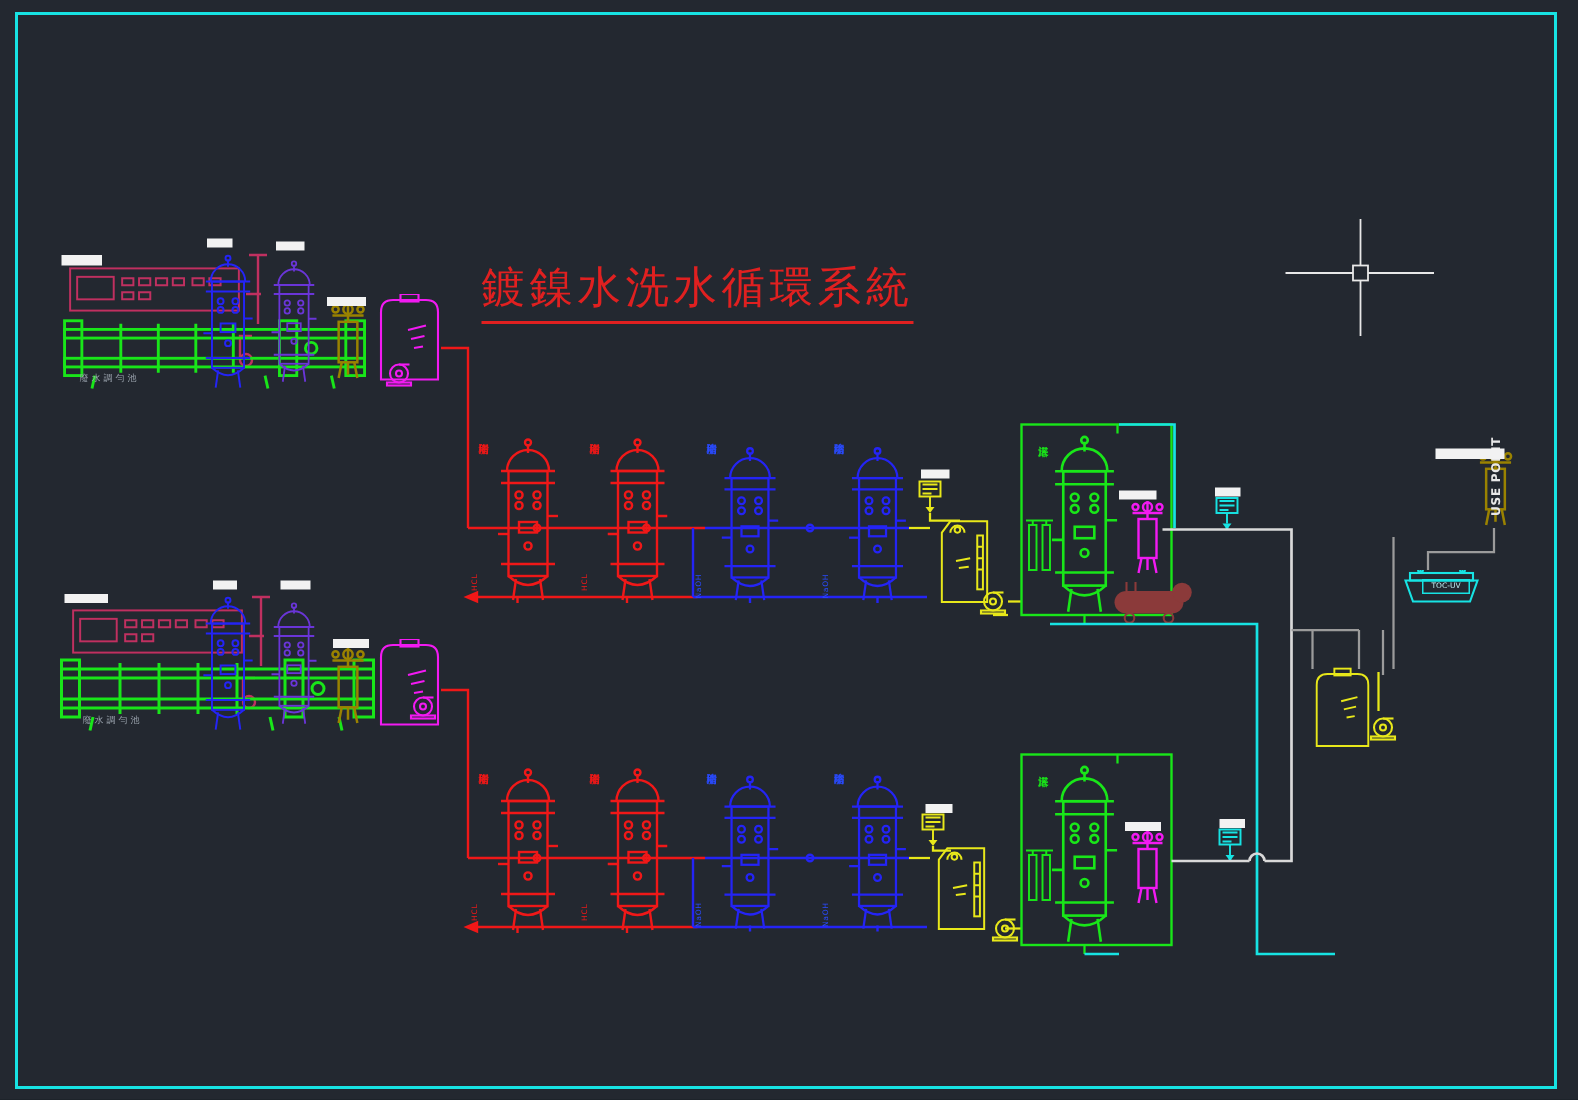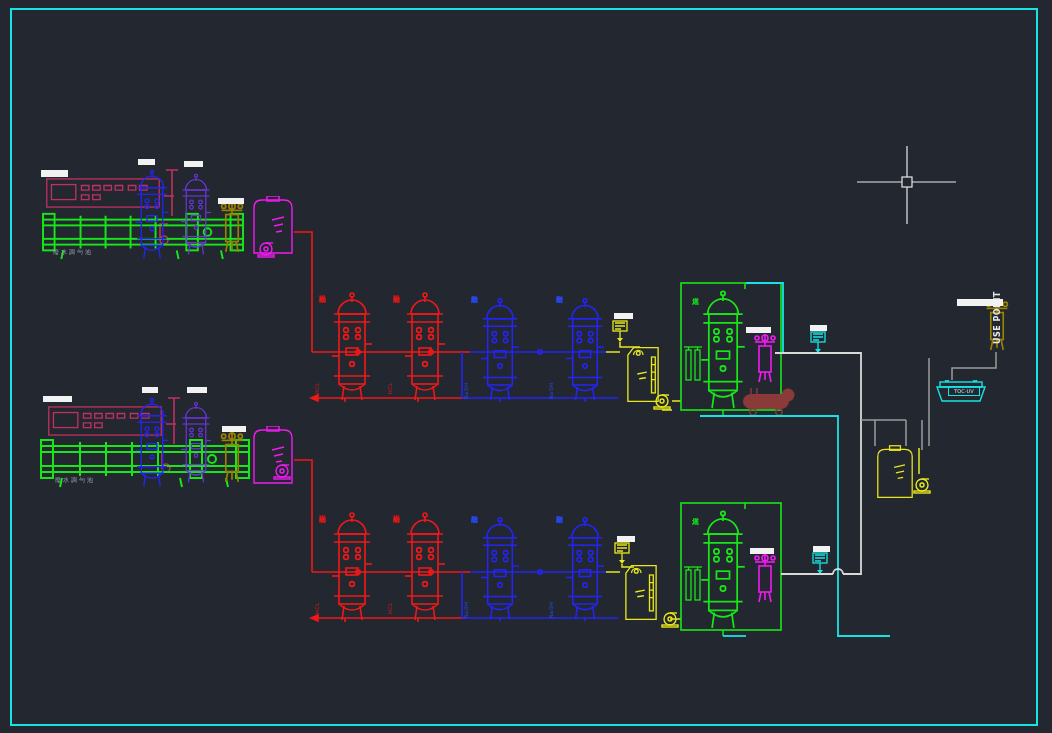--- a/index.html
+++ b/index.html
@@ -287,20 +287,21 @@
       <use href="#sym-filter" x="984" y="298" width="26" height="54" class="c-olive"></use>
     </g>
 
     <g stroke="#e8e8e8" stroke-width="1.2">
       <line x1="857" y1="182" x2="956" y2="182"></line>
       <line x1="907" y1="146" x2="907" y2="224"></line>
       <rect x="902" y="177" width="10" height="10" fill="#232830"></rect>
     </g>
   </svg>
 
+  <div id="title">鍍鎳水洗水循環系統</div>
 
   <div class="basin" style="left:53px;top:248px;">廢水調勻池</div>
   <div class="basin" style="left:55px;top:476px;">廢水調勻池</div>
 
   <div class="vtext red" style="left:318px;top:290px;">陽樹脂塔</div>
   <div class="vtext red" style="left:392px;top:290px;">陽樹脂塔</div>
   <div class="vtext blue" style="left:470px;top:290px;">陰樹脂塔</div>
   <div class="vtext blue" style="left:555px;top:290px;">陰樹脂塔</div>
   <div class="vtext green" style="left:691px;top:292px;">混床塔</div>
 

